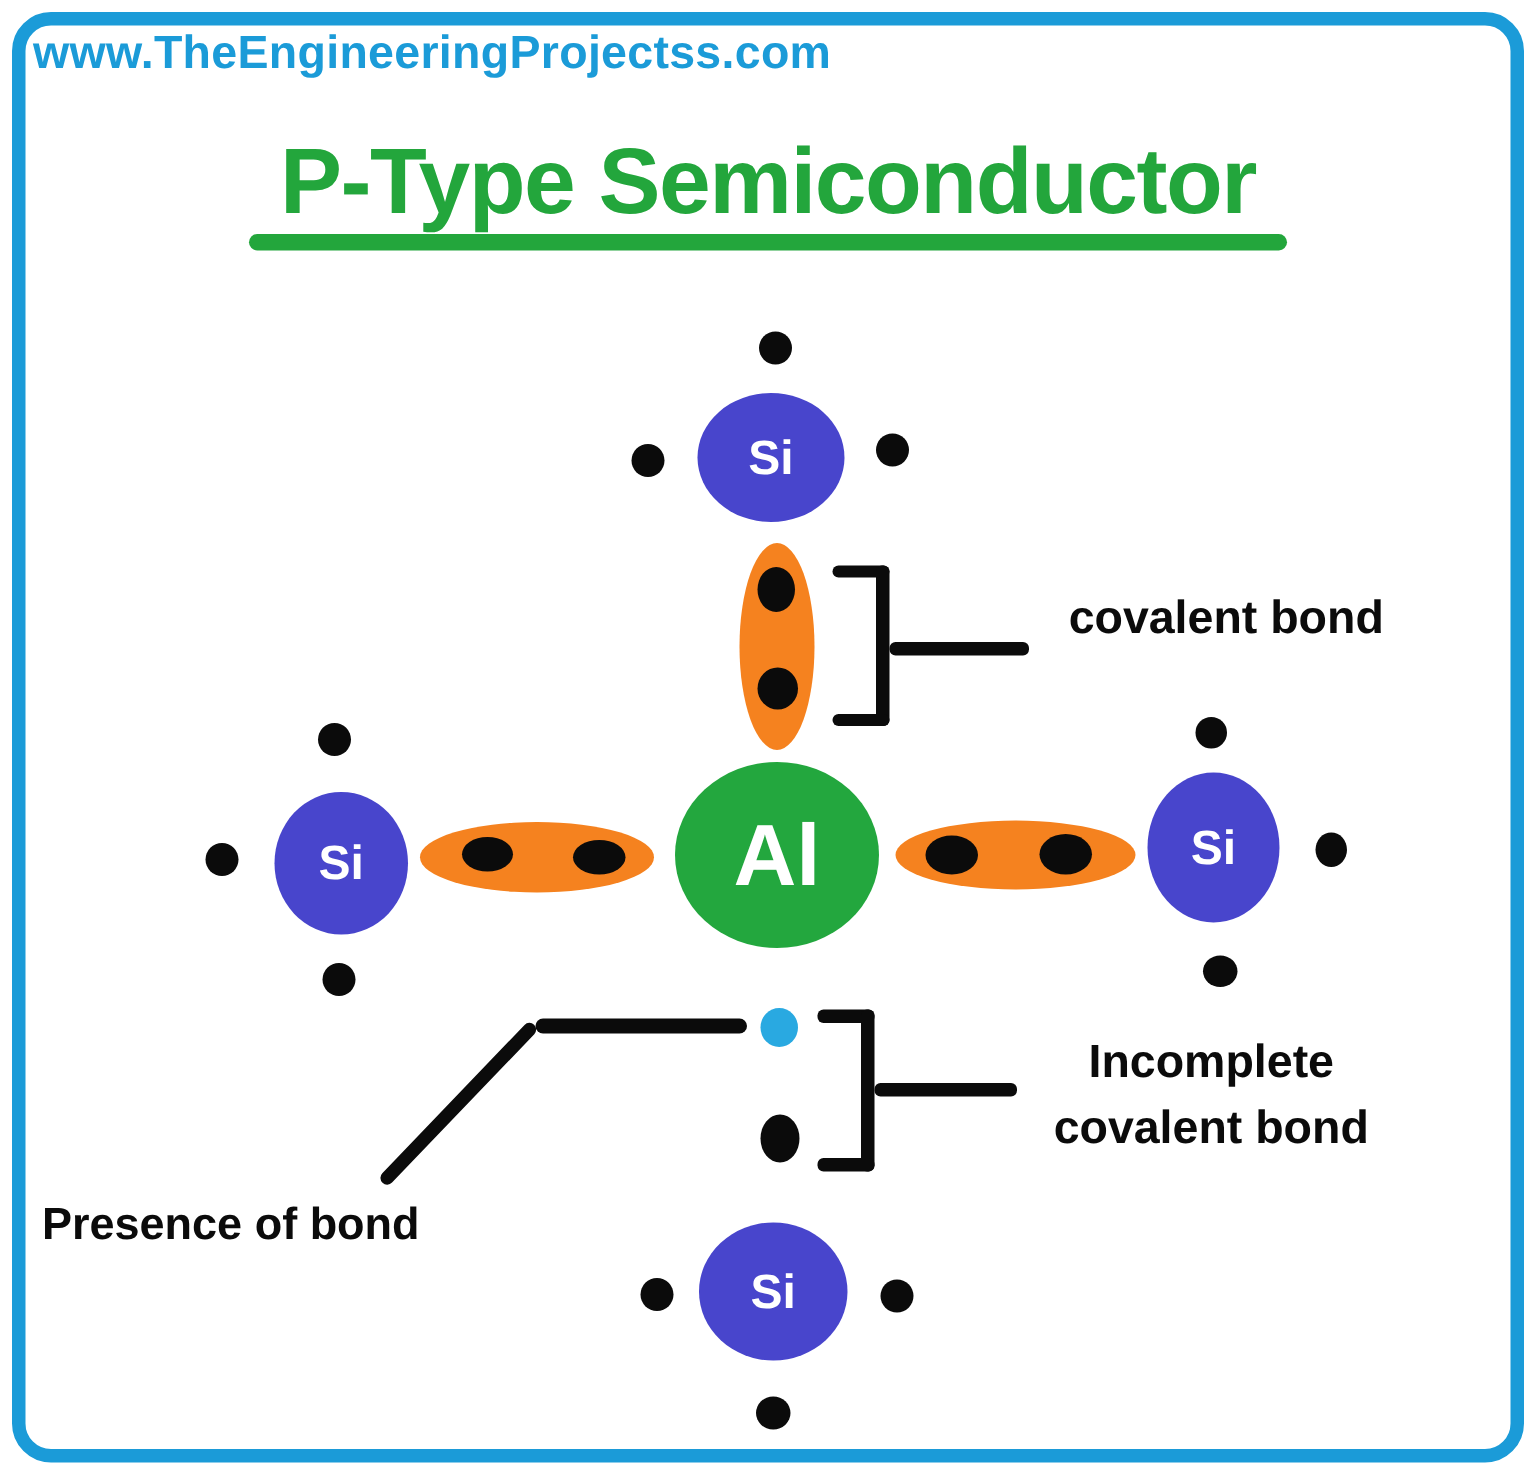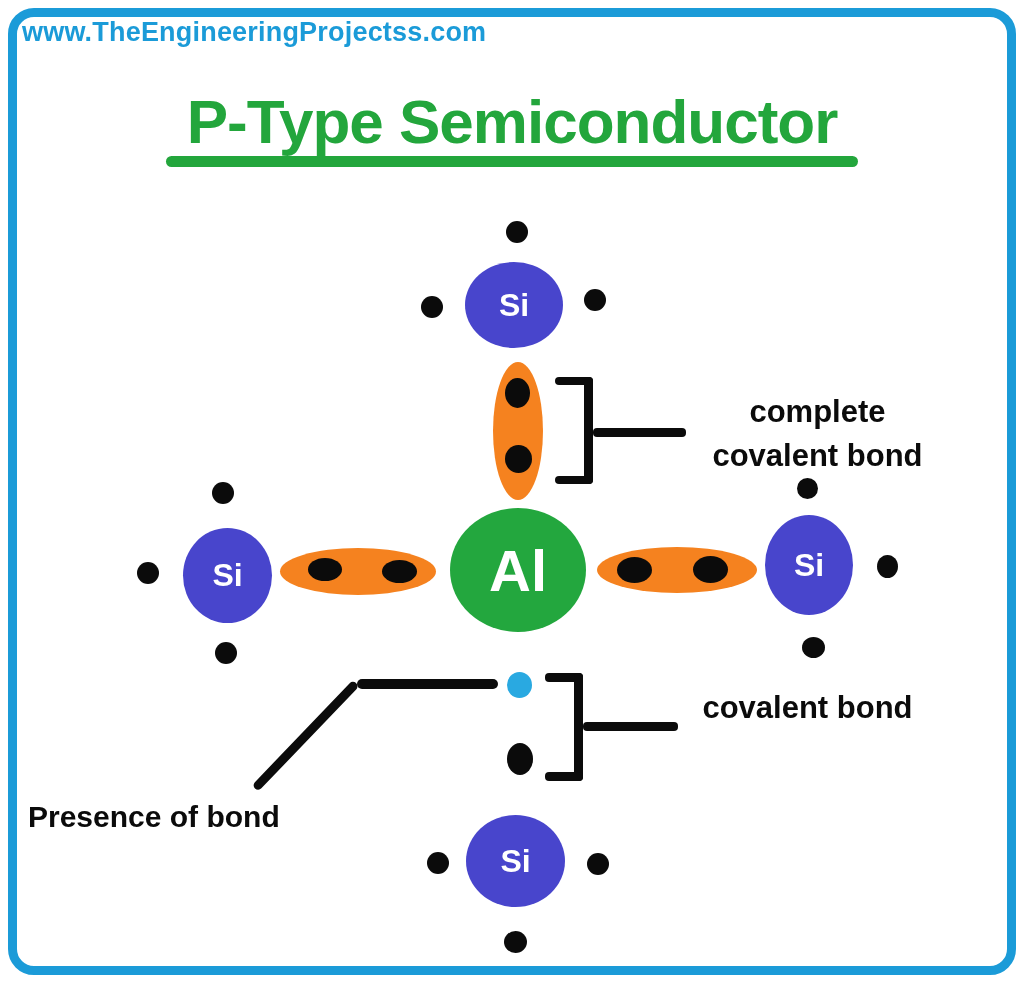--- a/index.html
+++ b/index.html
@@ -15,21 +15,21 @@
   body{
     width:1024px;height:987px;position:relative;background:#ffffff;
     font-family:"Liberation Sans", sans-serif;overflow:hidden;
   }
   .abs{position:absolute;}
   .frame{
     left:8px;top:8px;width:1008px;height:967px;box-sizing:border-box;
     border:9px solid var(--frame-blue);border-radius:26px;
   }
   .url{
-    left:22px;top:17px;font-size:27px;font-weight:bold;letter-spacing:.2px;
+    left:22px;top:17px;font-size:31px;font-weight:bold;letter-spacing:.2px;
     color:var(--frame-blue);white-space:nowrap;
   }
   .title{
     left:0;top:86px;width:1024px;text-align:center;
     font-size:62px;font-weight:bold;letter-spacing:-1px;
     color:var(--title-green);white-space:nowrap;
   }
   .title-underline{
     left:166px;top:156px;width:692px;height:11px;border-radius:6px;
     background:var(--title-green);
@@ -111,21 +111,21 @@
   <div class="abs line" style="left:545px;top:772px;width:38px;height:9px;"></div>
   <div class="abs line" style="left:583px;top:722px;width:95px;height:9px;"></div>
 </div>
 
 <div>
   <div class="abs line" style="left:357px;top:679px;width:141px;height:10px;border-radius:5px;"></div>
   <div class="abs line diag" style="left:255px;top:784px;width:146px;height:9px;border-radius:5px;transform:rotate(-46.2deg);"></div>
 </div>
 
 <div class="abs lbl" style="left:690px;top:390px;width:255px;">
-  <div>complete</div>
   <div>covalent bond</div>
 </div>
 
 <div class="abs lbl" style="left:680px;top:686px;width:255px;">
+  <div>Incomplete</div>
   <div>covalent bond</div>
 </div>
 
 <div class="abs lbl-left" style="left:28px;top:800px;">Presence of bond</div>
 
 </body></html>

